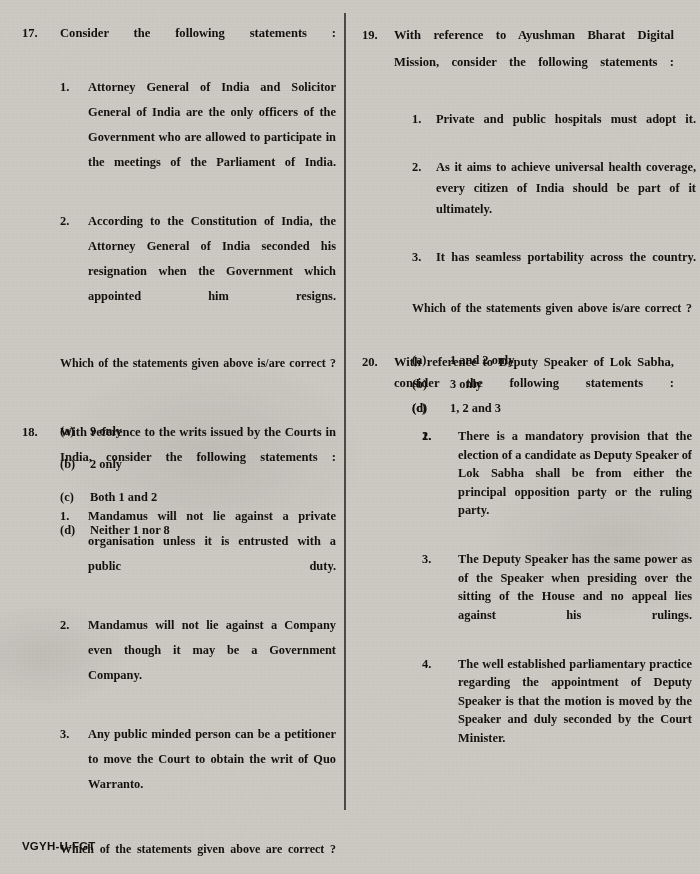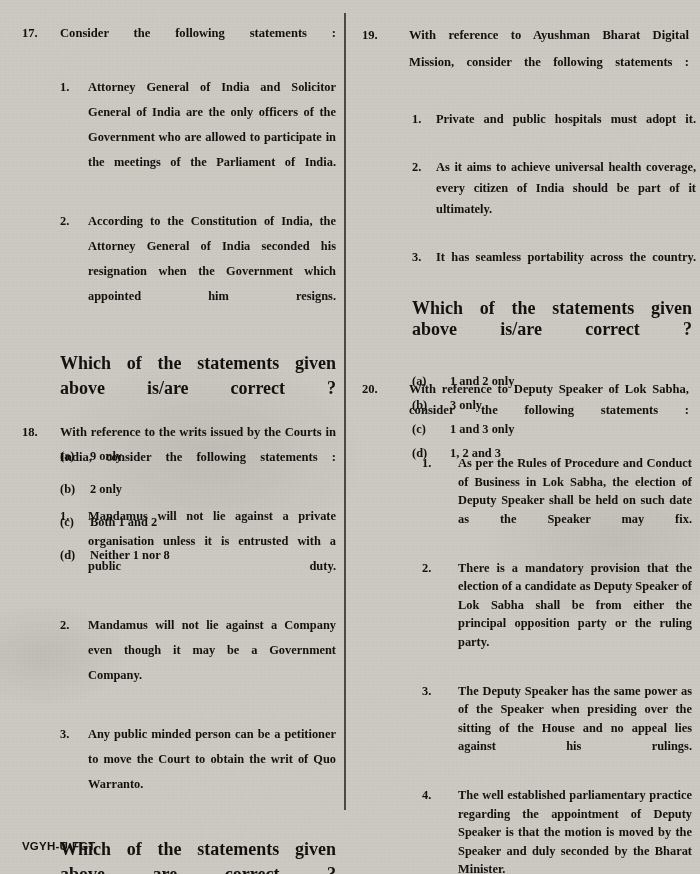--- a/index.html
+++ b/index.html
@@ -58,41 +58,41 @@
   }
   .q-body-text{display:block;}
   .q-body-text::after{content:"";display:inline-block;width:100%;}
 
   .stmt{position:relative;font-weight:bold;font-size:12.4px;text-align:justify;}
   .stmt-num{position:absolute;left:0;top:0;font-weight:bold;}
   .stmt-txt{display:block;}
   .stmt-txt::after{content:"";display:inline-block;width:100%;}
 
   .ask{
-    font-weight:bold;font-size:18px;text-align:justify;
+    font-weight:bold;font-size:12px;text-align:justify;
   }
   .ask span{display:block;}
   .ask span::after{content:"";display:inline-block;width:100%;}
 
   .opts{position:relative;}
   .opt{position:relative;font-weight:bold;font-size:12.4px;}
   .opt-key{position:absolute;left:0;top:0;}
   .opt-val{display:block;}
 
   
   .col-left .q-head{padding-left:60px;}
   .col-left .q-num{left:22px;}
   .col-left .stmt{padding-left:88px;}
   .col-left .stmt-num{left:60px;}
   .col-left .ask{padding-left:60px;}
   .col-left .opts{padding-left:60px;}
   .col-left .opt{padding-left:30px;}
 
   
-  .col-right .q-head{padding-left:65px;}
+  .col-right .q-head{padding-left:50px;}
   .col-right .q-num{left:18px;}
   .col-right .ask{padding-left:68px;}
   .col-right .opts{padding-left:68px;}
   .col-right .opt{padding-left:38px;}
 
   
   .q19 .stmt{padding-left:92px;}
   .q19 .stmt-num{left:68px;}
   
   .q20 .stmt{padding-left:114px;}
@@ -111,21 +111,21 @@
   #q18 .ask{margin-top:15px;line-height:25px;width:276px;}
 
   #q19{position:absolute;top:22px;left:0;right:10px;}
   #q19 .q-head{line-height:27px;width:280px;}
   #q19 .stmt{line-height:21px;margin-top:6px;width:260px;}
   #q19 .ask{margin-top:9px;line-height:21px;width:280px;}
   #q19 .opts{margin-top:8px;}
   #q19 .opt{line-height:24px;}
 
   #q20{position:absolute;top:352px;left:0;right:10px;}
-  #q20 .q-head{line-height:21px;width:280px;margin-top:27px;}
+  #q20 .q-head{line-height:21px;width:280px;}
   #q20 .stmt{line-height:18.5px;margin-top:12px;width:234px;}
 
   
   .footer{position:absolute;left:0;right:0;top:840px;height:30px;z-index:4;}
   .footer-code{
     position:absolute;left:22px;top:0;
     font-family:"Liberation Sans","DejaVu Sans",sans-serif;
     font-size:11.5px;font-weight:bold;letter-spacing:.2px;
   }
   .footer-page{
@@ -237,50 +237,48 @@
         <div class="opt">
           <span class="opt-key">(a)</span>
           <span class="opt-val">1 and 2 only</span>
         </div>
         <div class="opt">
           <span class="opt-key">(b)</span>
           <span class="opt-val">3 only</span>
         </div>
         <div class="opt">
           <span class="opt-key">(c)</span>
-          <span class="opt-val">1 and 3 only</span>
         </div>
         <div class="opt">
           <span class="opt-key">(d)</span>
           <span class="opt-val">1, 2 and 3</span>
         </div>
       </div>
     </div>
 
     <div class="q q20" id="q20">
       <div class="q-head">
         <span class="q-num">20.</span>
         <span class="q-body-text">With reference to Deputy Speaker of Lok Sabha, consider the following statements :</span>
       </div>
 
       <div class="stmt">
         <span class="stmt-num">1.</span>
-        <span class="stmt-txt">As per the Rules of Procedure and Conduct of Business in Lok Sabha, the election of Deputy Speaker shall be held on such date as the Speaker may fix.</span>
       </div>
       <div class="stmt">
         <span class="stmt-num">2.</span>
         <span class="stmt-txt">There is a mandatory provision that the election of a candidate as Deputy Speaker of Lok Sabha shall be from either the principal opposition party or the ruling party.</span>
       </div>
       <div class="stmt">
         <span class="stmt-num">3.</span>
         <span class="stmt-txt">The Deputy Speaker has the same power as of the Speaker when presiding over the sitting of the House and no appeal lies against his rulings.</span>
       </div>
       <div class="stmt">
         <span class="stmt-num">4.</span>
-        <span class="stmt-txt">The well established parliamentary practice regarding the appointment of Deputy Speaker is that the motion is moved by the Speaker and duly seconded by the Bharat Minister.</span>
+        <span class="stmt-txt">The well established parliamentary practice regarding the appointment of Deputy Speaker is that the motion is moved by the Speaker and duly seconded by the Court Minister.</span>
       </div>
 
     </div>
 
   </div>
 
   <div class="footer">
     <div class="footer-code">VGYH-U-FGT</div>
   </div>
 

